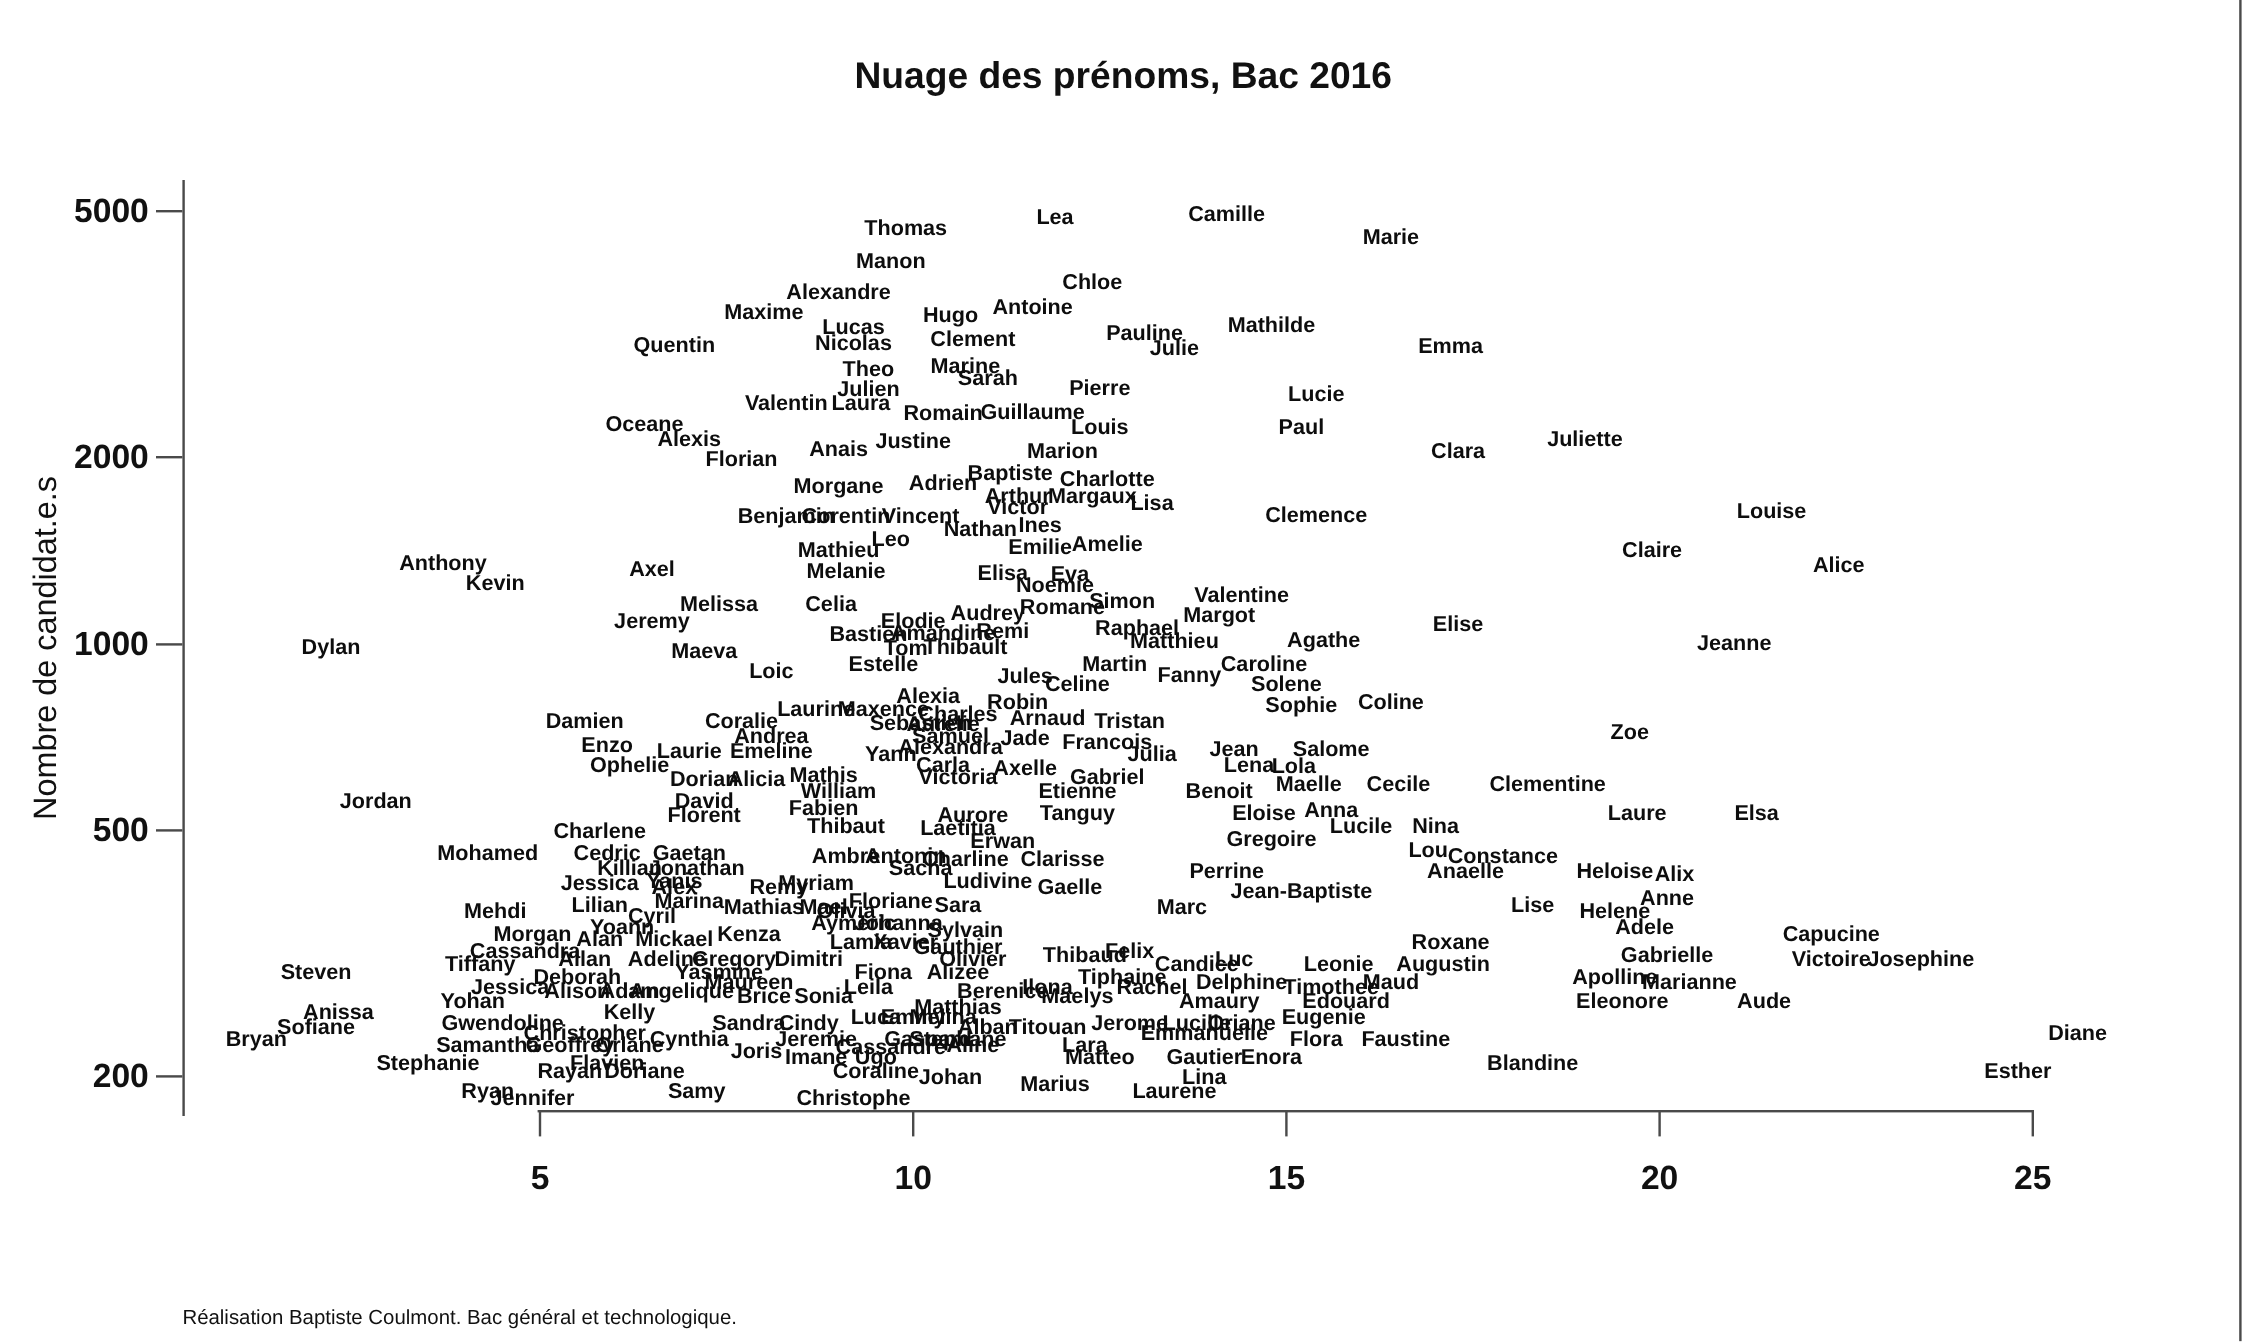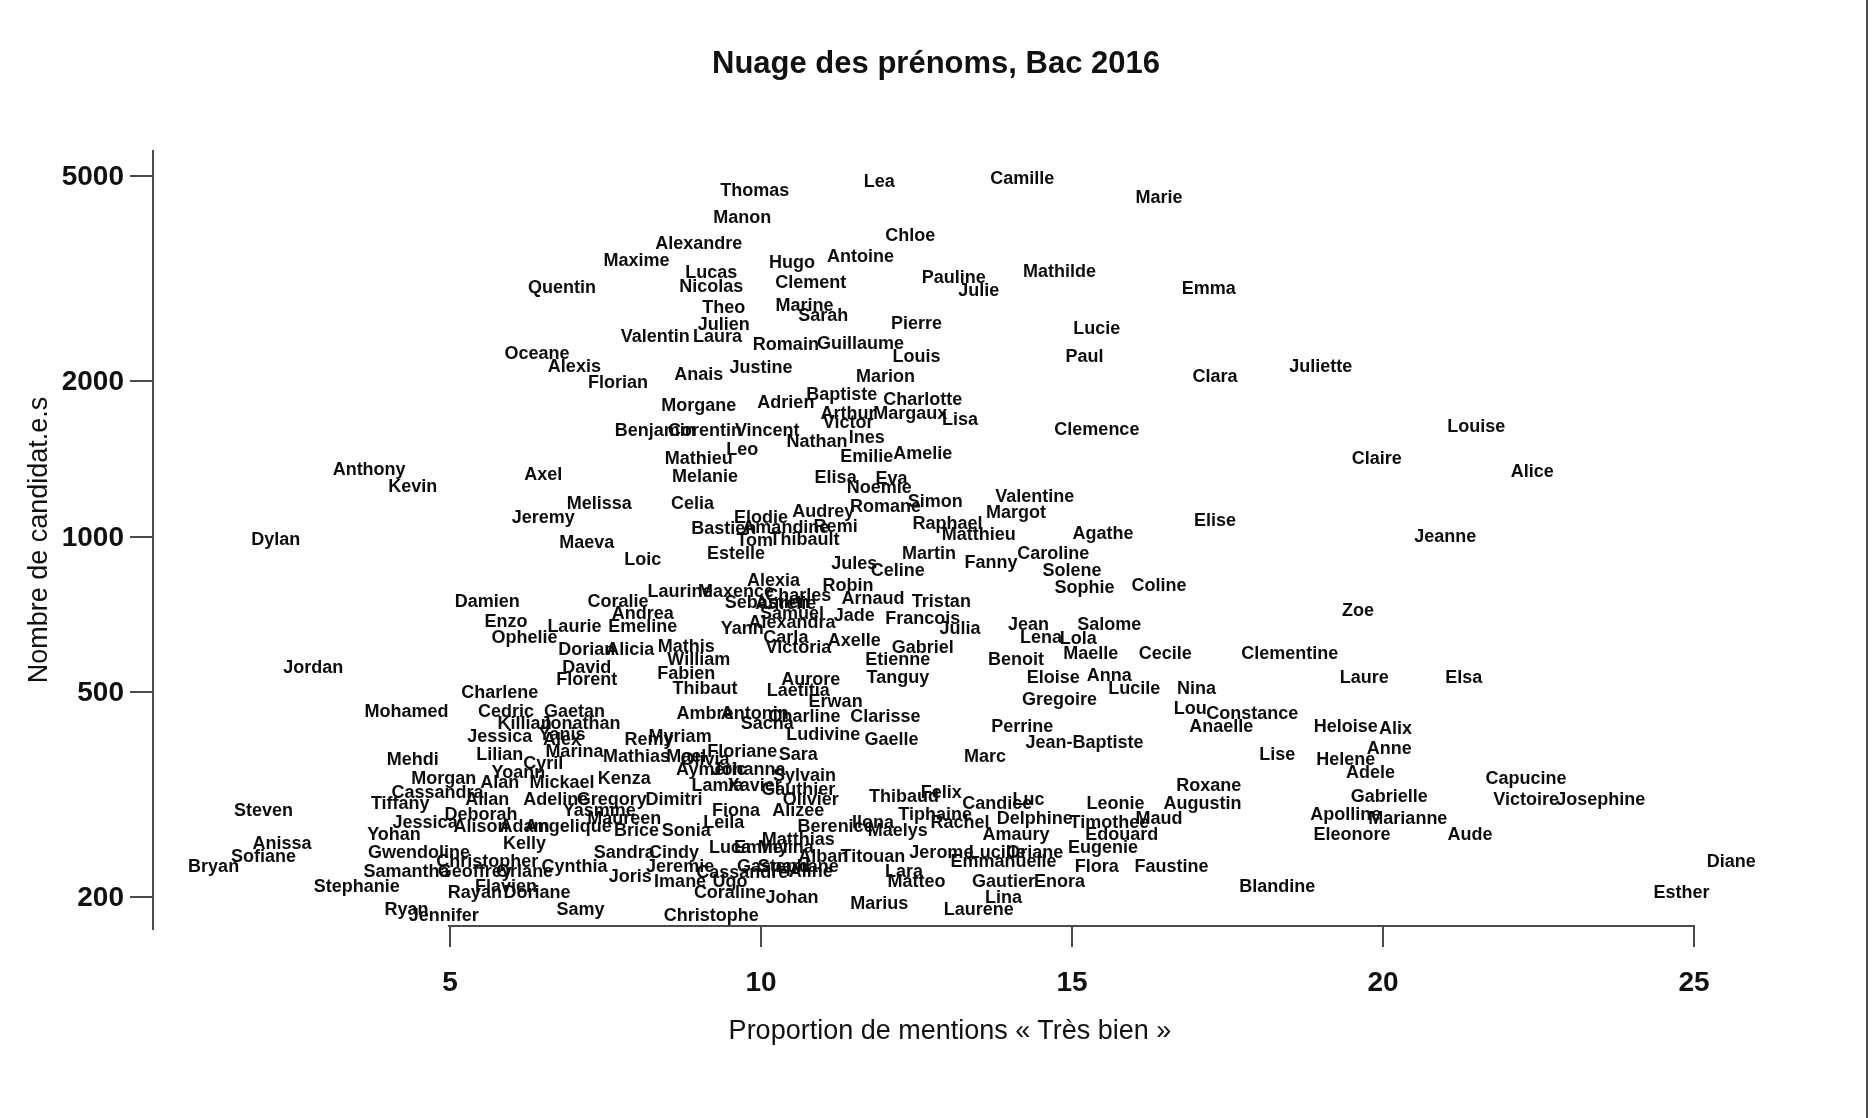--- a/index.html
+++ b/index.html
@@ -354,15 +354,15 @@
       <span class="name-label" style="left: 978.7px; top: 908.832px;">Laurene</span>
       <span class="name-label" style="left: 879.18px; top: 903.011px;">Marius</span>
       <span class="name-label" style="left: 729.9px; top: 891.804px;">Coraline</span>
       <span class="name-label" style="left: 792.1px; top: 897.337px;">Johan</span>
       <span class="name-label" style="left: 406.46px; top: 908.832px;">Ryan</span>
       <span class="name-label" style="left: 443.78px; top: 914.808px;">Jennifer</span>
       <span class="name-label" style="left: 580.62px; top: 908.832px;">Samy</span>
       <span class="name-label" style="left: 711.24px; top: 914.808px;">Christophe</span>
     </div>
 
-  <div class="xaxis-title">Proportion de mentions « Très bien »</div>
   <div class="yaxis-title">Nombre de candidat.e.s</div>
+  <div class="footer-note">Réalisation Baptiste Coulmont. Bac général et technologique.</div>
 </div>
 
 </body></html>

